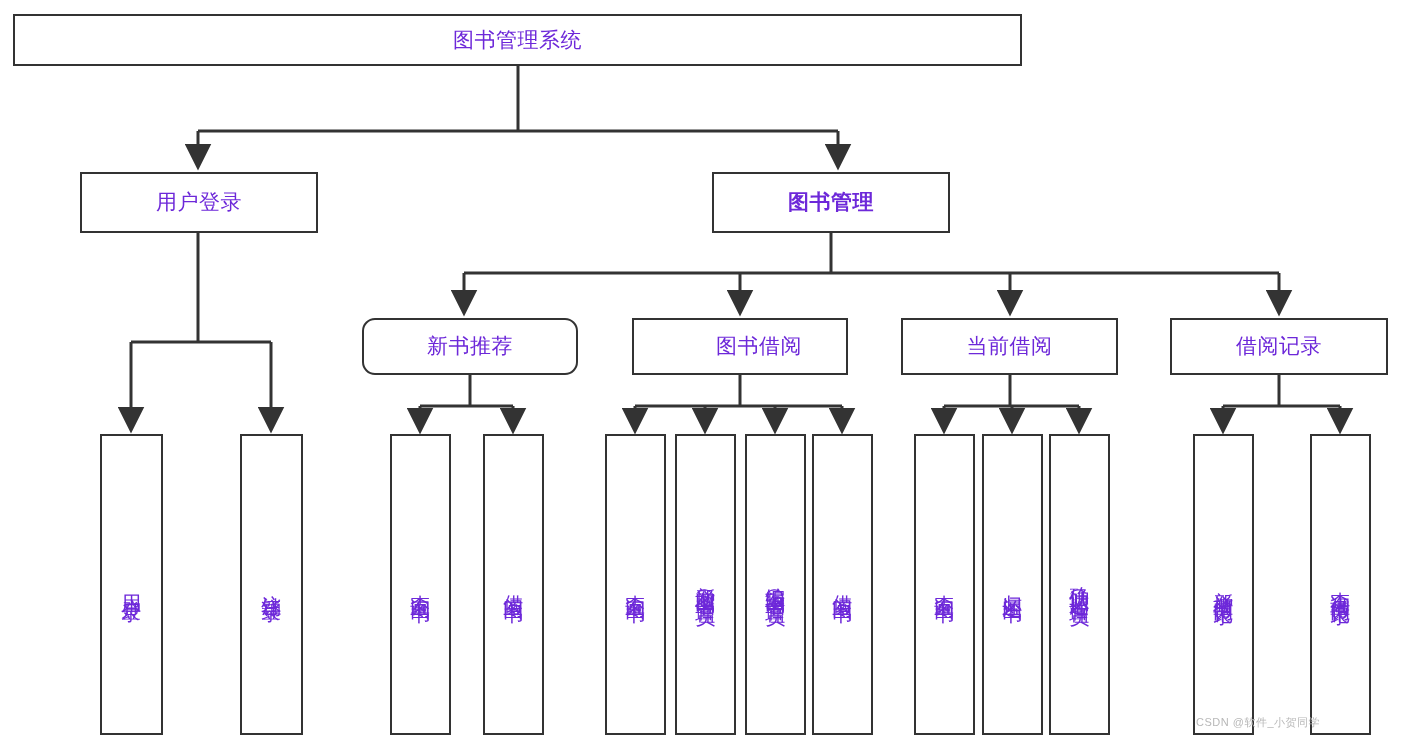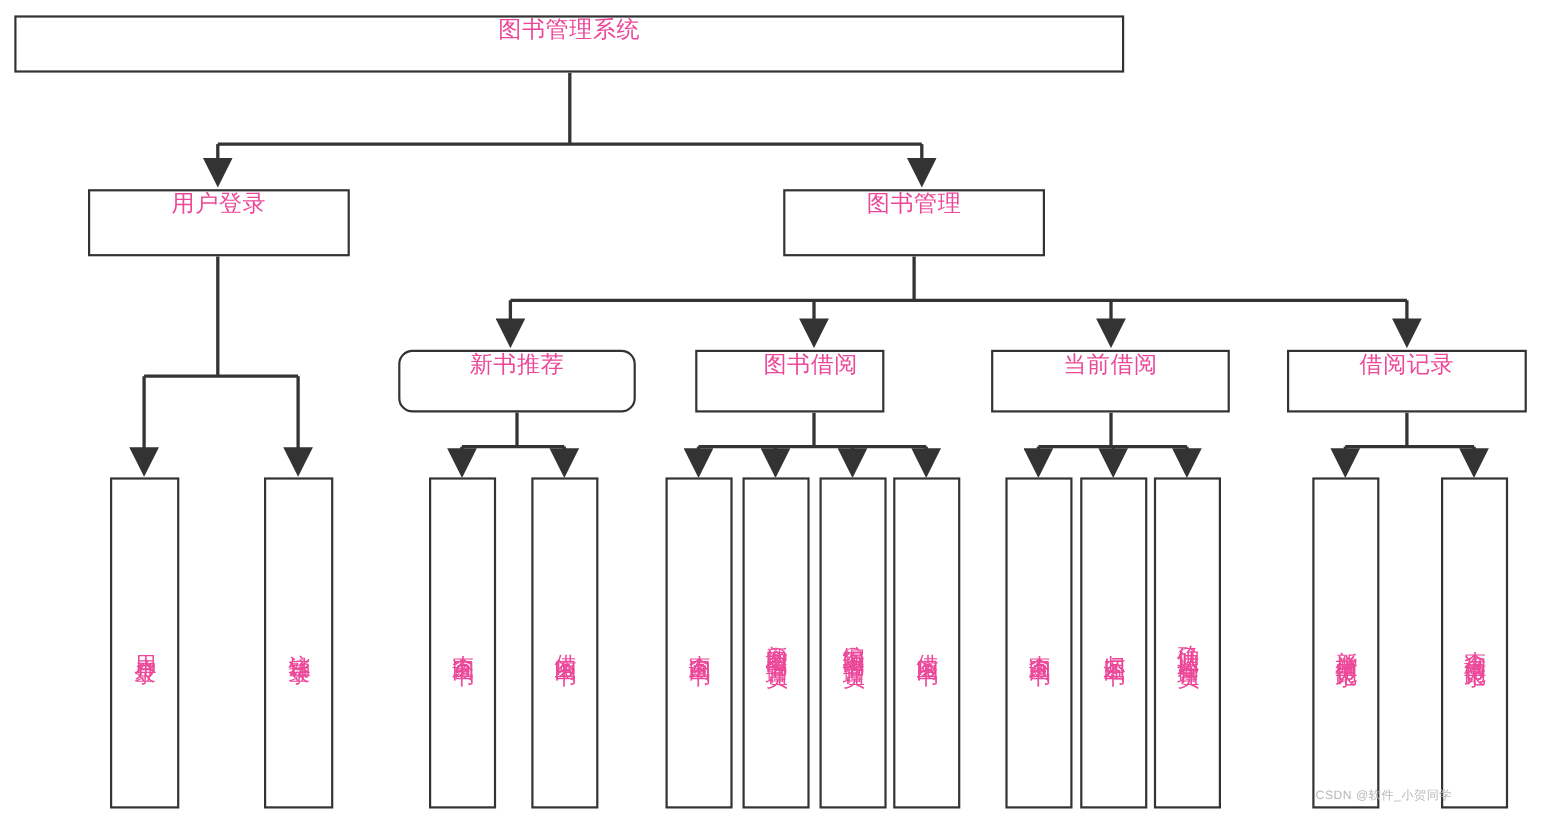--- a/index.html
+++ b/index.html
@@ -25,22 +25,23 @@
     width: 1405px;
     height: 747px;
     pointer-events: none;
   }
   .node {
     position: absolute;
     box-sizing: border-box;
     border: 2.5px solid #333333;
     background: #ffffff;
     display: flex;
+    align-items: center;
     justify-content: center;
-    color: #ec4899;
+    color: #6d28d9;
   }
   .node .label {
     font-size: 21px;
     line-height: 1.15;
     letter-spacing: 0.5px;
     white-space: nowrap;
     text-align: center;
   }
   
   .node.vert {
@@ -123,29 +124,29 @@
   </svg>
 
   <div class="node" style="left:13px; top:14px; width:1009px; height:52px;">
     <span class="label">图书管理系统</span>
   </div>
 
   <div class="node" style="left:80px; top:172px; width:238px; height:61px;">
     <span class="label">用户登录</span>
   </div>
 
-  <div class="node" style="left:712px; top:172px; width:238px; height:61px;">
+  <div class="node" style="left:712px; top:172px; width:238px; height:61px;font-weight:bold;">
     <span class="label">图书管理</span>
   </div>
 
   <div class="node" style="left:362px; top:318px; width:216px; height:57px;border-radius:13px;">
     <span class="label">新书推荐</span>
   </div>
 
-  <div class="node" style="left:632px; top:318px; width:172px; height:57px;padding-left:38px;">
+  <div class="node" style="left:632px; top:318px; width:216px; height:57px;padding-left:38px;">
     <span class="label">图书借阅</span>
   </div>
 
   <div class="node" style="left:1170px; top:318px; width:218px; height:57px;">
     <span class="label">借阅记录</span>
   </div>
 
   <div class="node" style="left:901px; top:318px; width:217px; height:57px;">
     <span class="label">当前借阅</span>
   </div>

